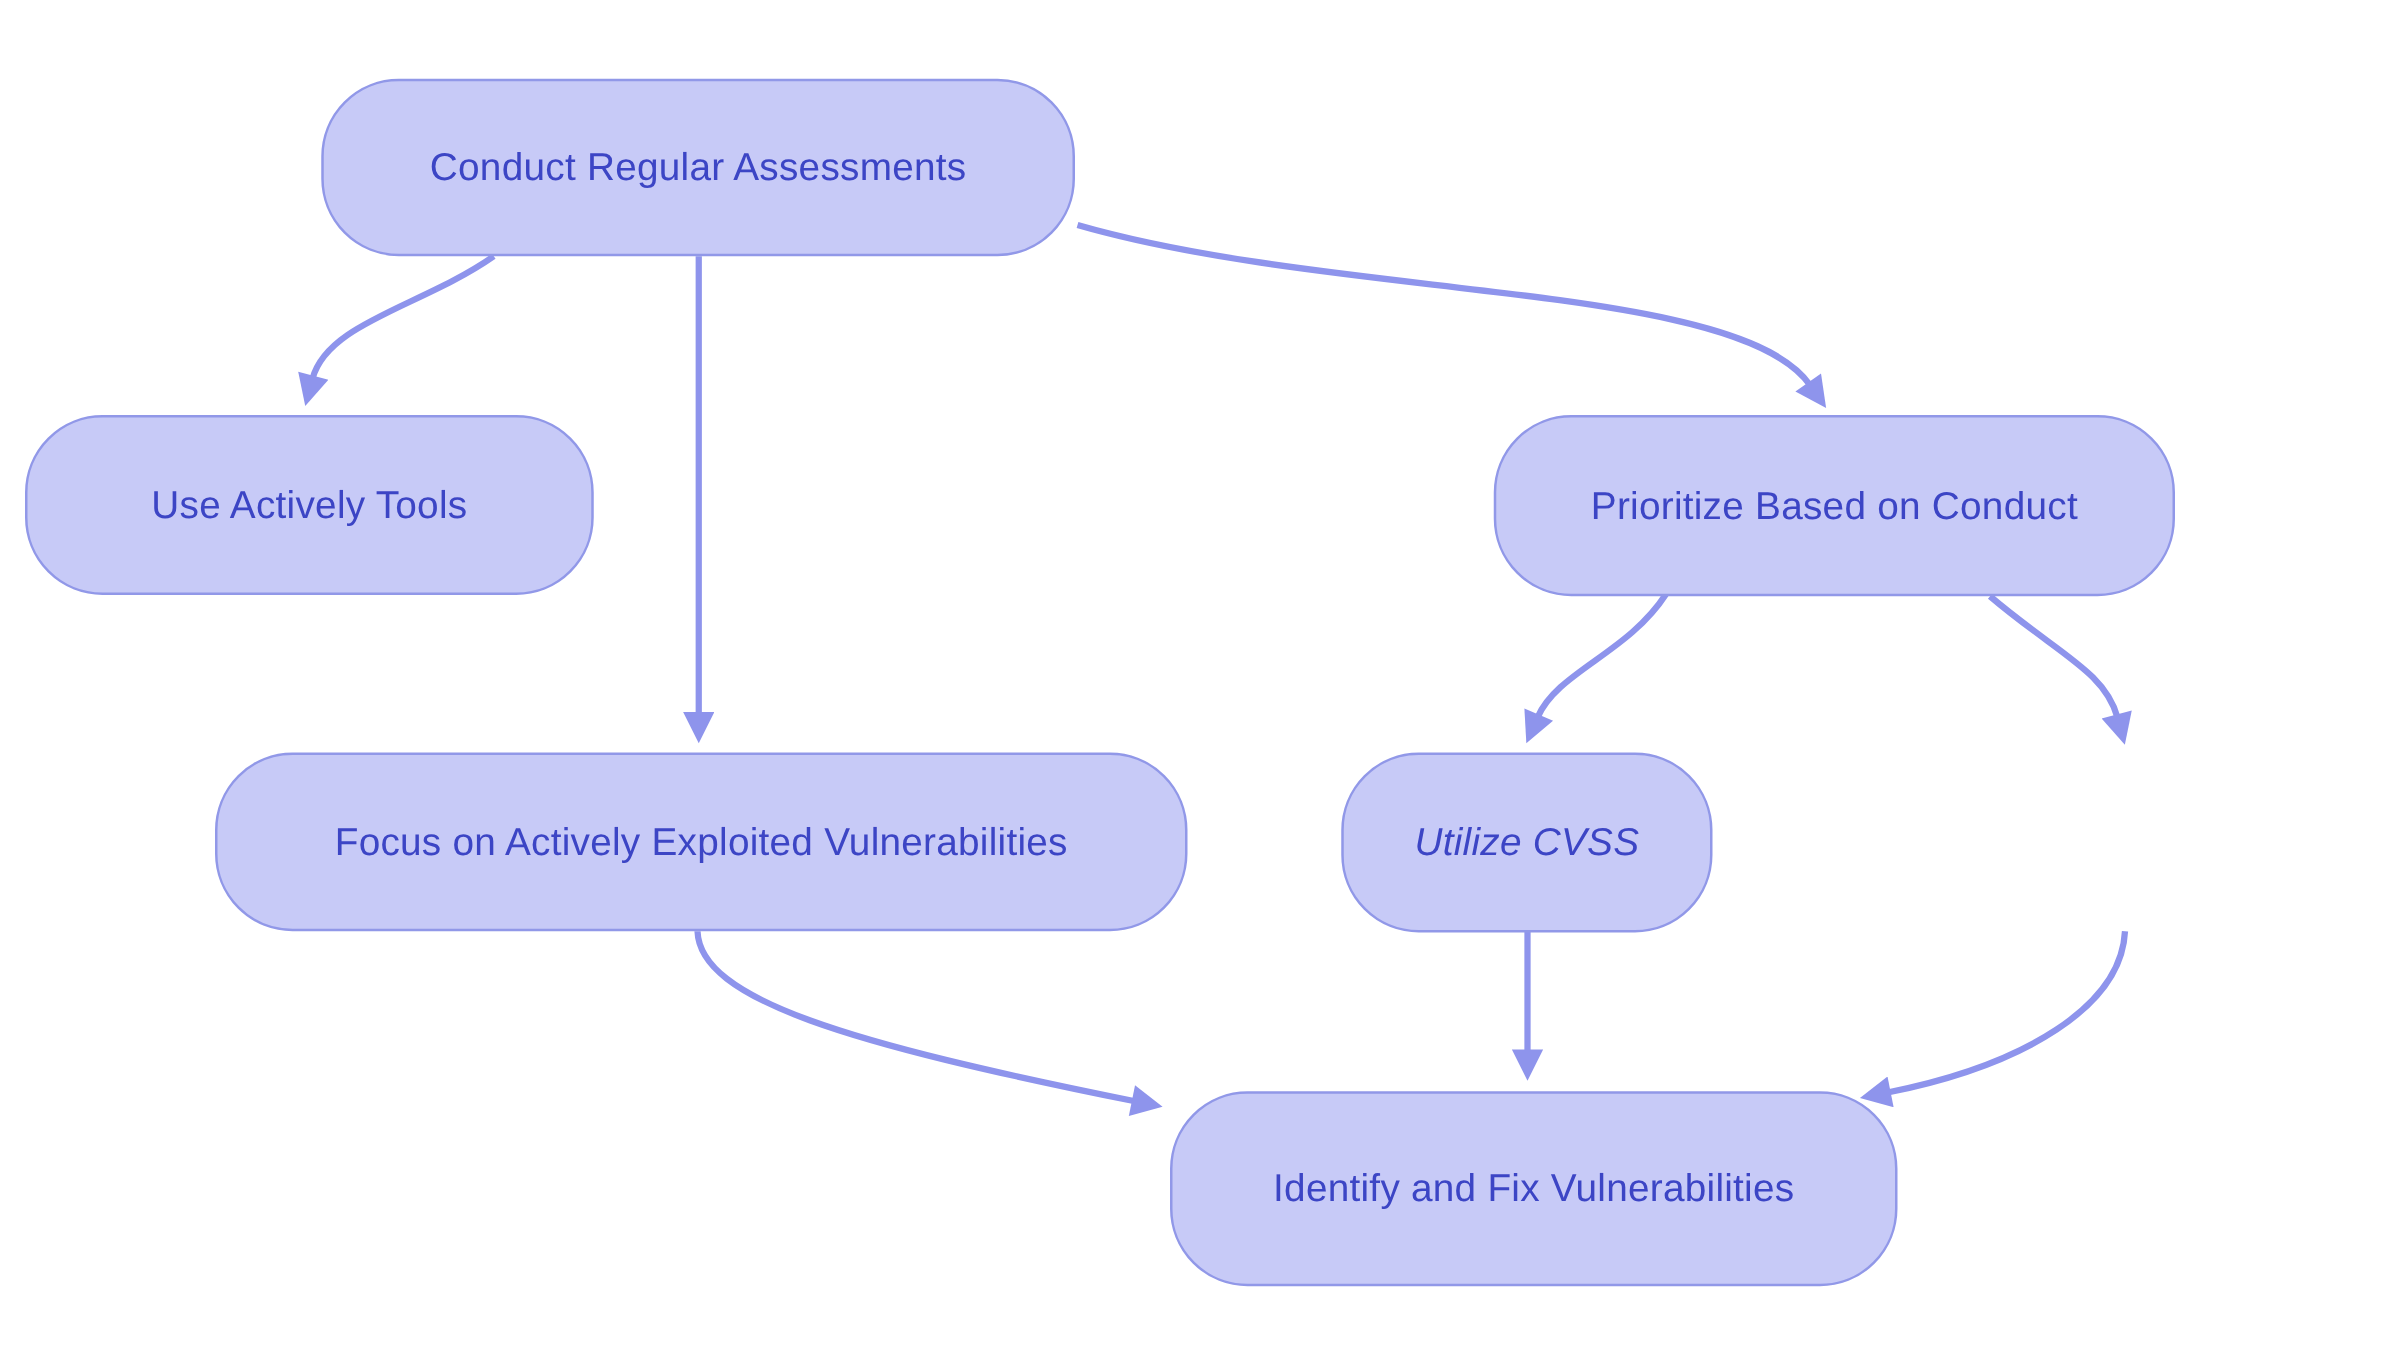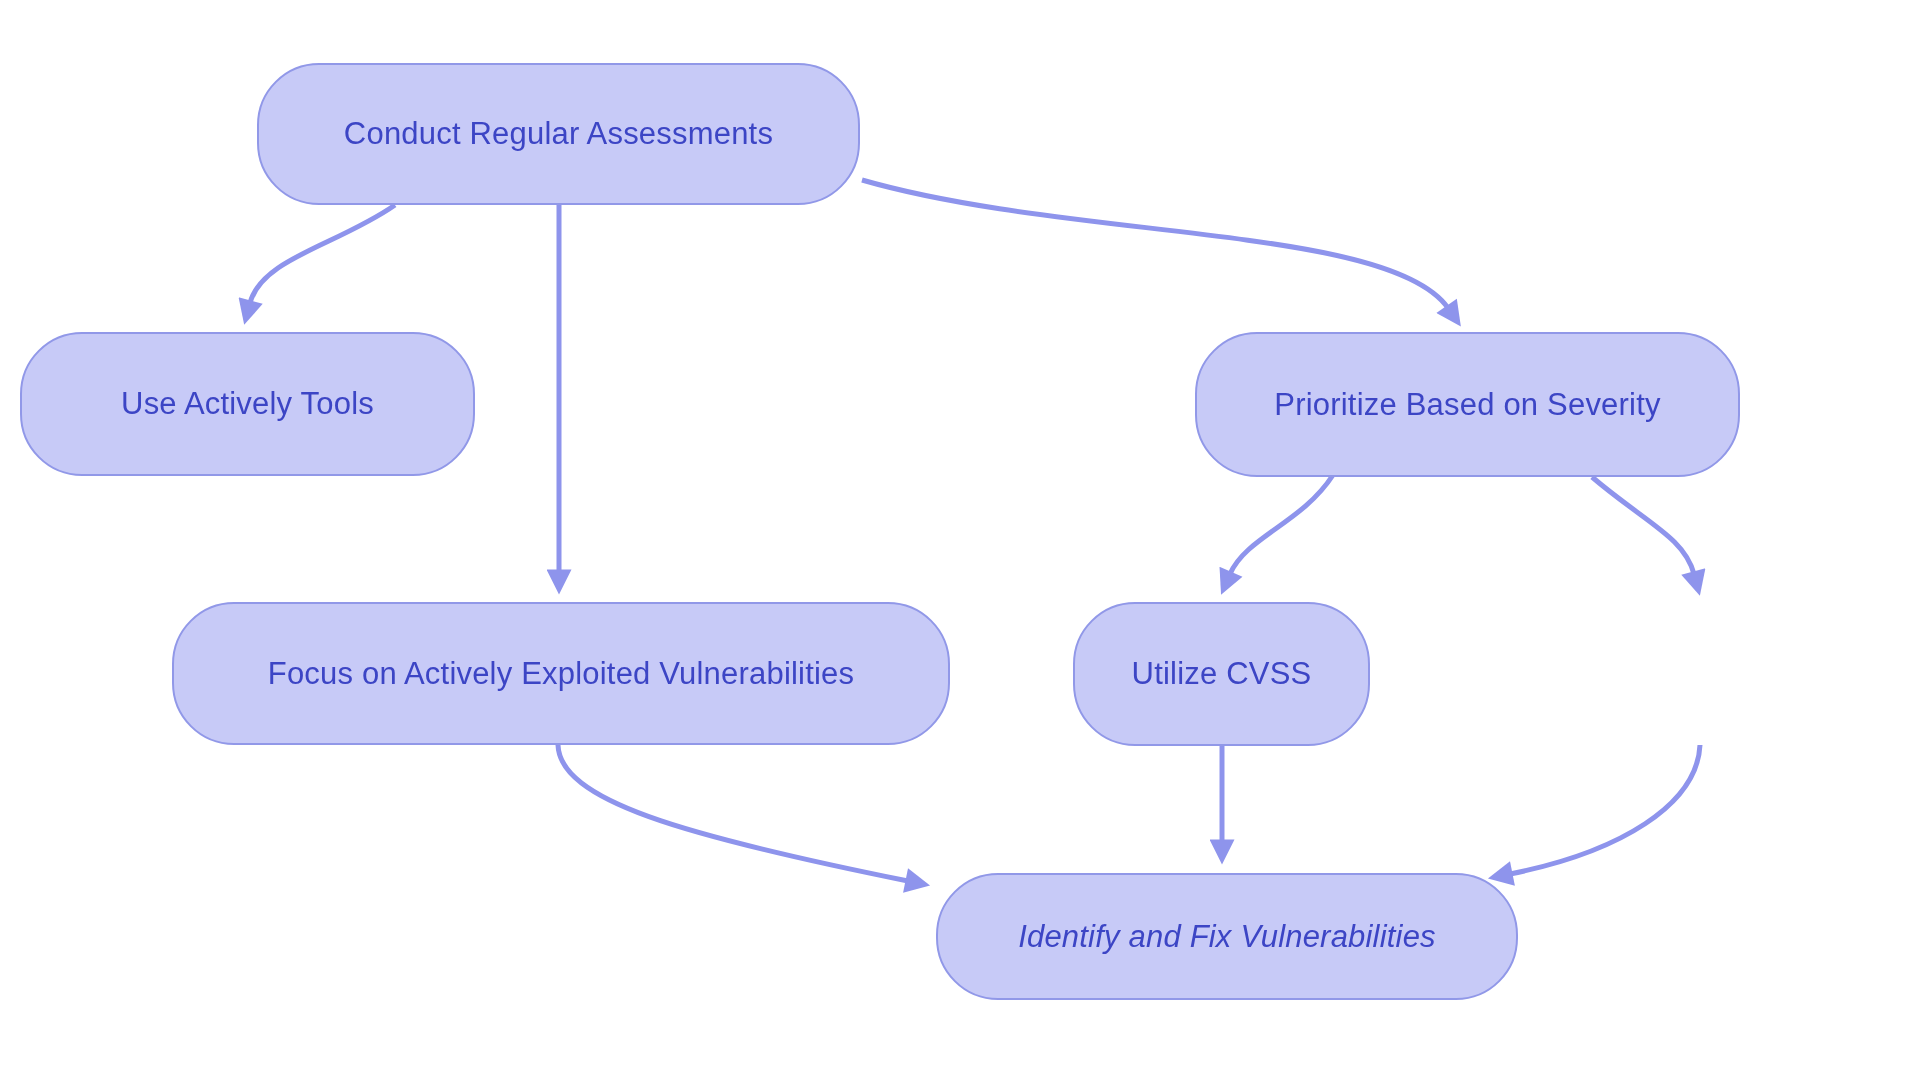--- a/index.html
+++ b/index.html
@@ -45,23 +45,23 @@
     letter-spacing: 0.2px;
     white-space: nowrap;
     text-align: center;
     padding: 0 28px;
   }
   
   .node-conduct    { left: 257px;  top: 63px;  width: 603px; height: 142px; }
   .node-automated  { left: 20px;   top: 332px; width: 455px; height: 144px; }
   .node-prioritize { left: 1195px; top: 332px; width: 545px; height: 145px; }
   .node-focus      { left: 172px;  top: 602px; width: 778px; height: 143px; }
-  .node-cvss       { left: 1073px; top: 602px; width: 297px; height: 144px; }
+  .node-cvss       { left: 1073px; top: 602px; width: 297px; height: 144px; font-style: italic; }
   .node-ssvc       { left: 1503px; top: 602px; width: 399px; height: 145px; }
-  .node-identify   { left: 936px;  top: 873px; width: 582px; height: 127px; font-style: italic; }
+  .node-identify   { left: 936px;  top: 873px; width: 582px; height: 156px; }
 </style>
 </head>
 <body>
 
 <div class="canvas">
 
   <svg class="edges-layer" width="1920" height="1083" viewBox="0 0 1920 1083" xmlns="http://www.w3.org/2000/svg">
     <defs>
       <marker id="arrowhead" viewBox="0 0 10 10" refX="1" refY="5" markerWidth="30" markerHeight="25" orient="auto" markerUnits="userSpaceOnUse">
         <path d="M 0 0 L 10 5 L 0 10 z" class="arrowhead-fill"></path>
@@ -74,21 +74,21 @@
     <path class="edge" d="M 1592 477 C 1646 523, 1684 537, 1694 574" marker-end="url(#arrowhead)"></path>
     <path class="edge" d="M 558 745 C 560 800, 680 835, 908 881" marker-end="url(#arrowhead)"></path>
     <path class="edge" d="M 1222 745 L 1222 842" marker-end="url(#arrowhead)"></path>
     <path class="edge" d="M 1700 745 C 1697 805, 1620 852, 1510 874" marker-end="url(#arrowhead)"></path>
   </svg>
 
   <div class="node node-conduct">Conduct Regular Assessments</div>
 
   <div class="node node-automated">Use Actively Tools</div>
 
-  <div class="node node-prioritize">Prioritize Based on Severity</div>
+  <div class="node node-prioritize">Prioritize Based on Conduct</div>
 
   <div class="node node-focus">Focus on Actively Exploited Vulnerabilities</div>
 
   <div class="node node-cvss">Utilize CVSS</div>
 
 
   <div class="node node-identify">Identify and Fix Vulnerabilities</div>
 
 </div>
 

